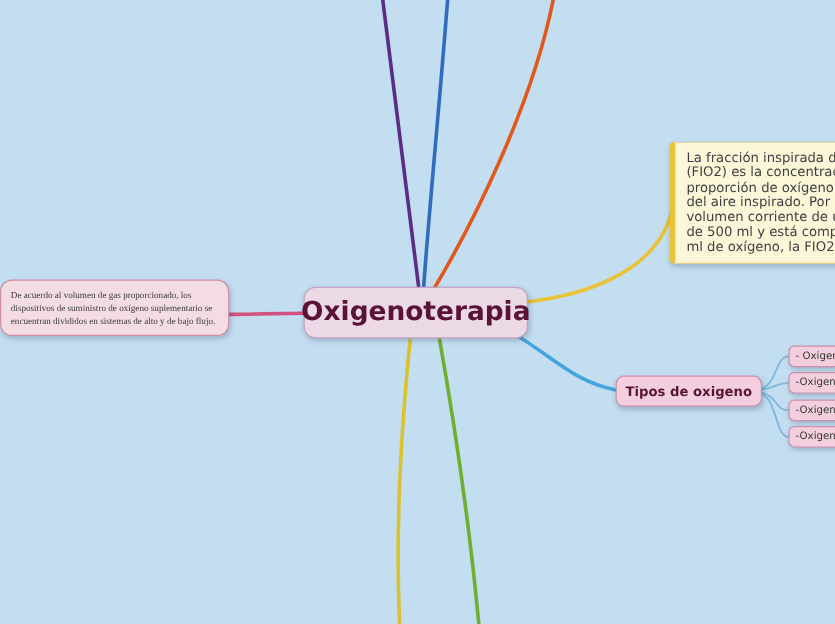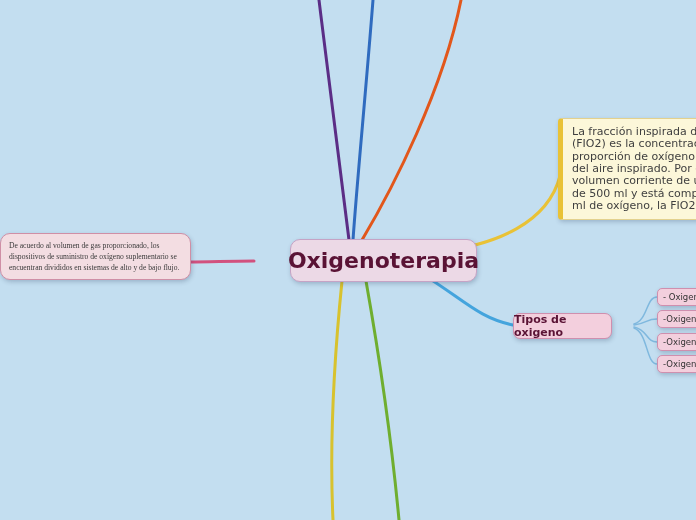--- a/index.html
+++ b/index.html
@@ -39,21 +39,20 @@
     width: 187px; height: 43px;
     background: #ecd9e6;
     border: 1.5px solid #c5a3c5;
     border-radius: 10px;
     display: flex;
     align-items: center;
     justify-content: center;
     color: #5a1335;
     font-size: 22px;
     font-weight: bold;
-    margin-left: 37px;
   }
   .left-note {
     left: 0px; top: 233px;
     width: 191px;
     background: #f3dde2;
     border: 1.5px solid #cf8fa6;
     border-radius: 10px;
     padding: 6px 8px;
     color: #3a3a3a;
     font-size: 7.6px;
@@ -67,21 +66,21 @@
     border: 1px solid #e3d18e;
     border-left: 5px solid #e9c236;
     border-radius: 4px;
     padding: 7px 9px;
     color: #3f3f3f;
     font-size: 11px;
     line-height: 1.12;
   }
   .tipos-node {
     left: 513px; top: 313px;
-    width: 99px; height: 26px;
+    width: 122px; height: 26px;
     background: #f3cfdd;
     border: 1.5px solid #cf8fae;
     border-radius: 7px;
     display: flex;
     align-items: center;
     justify-content: center;
     color: #5a1335;
     font-size: 11px;
     font-weight: bold;
   }

